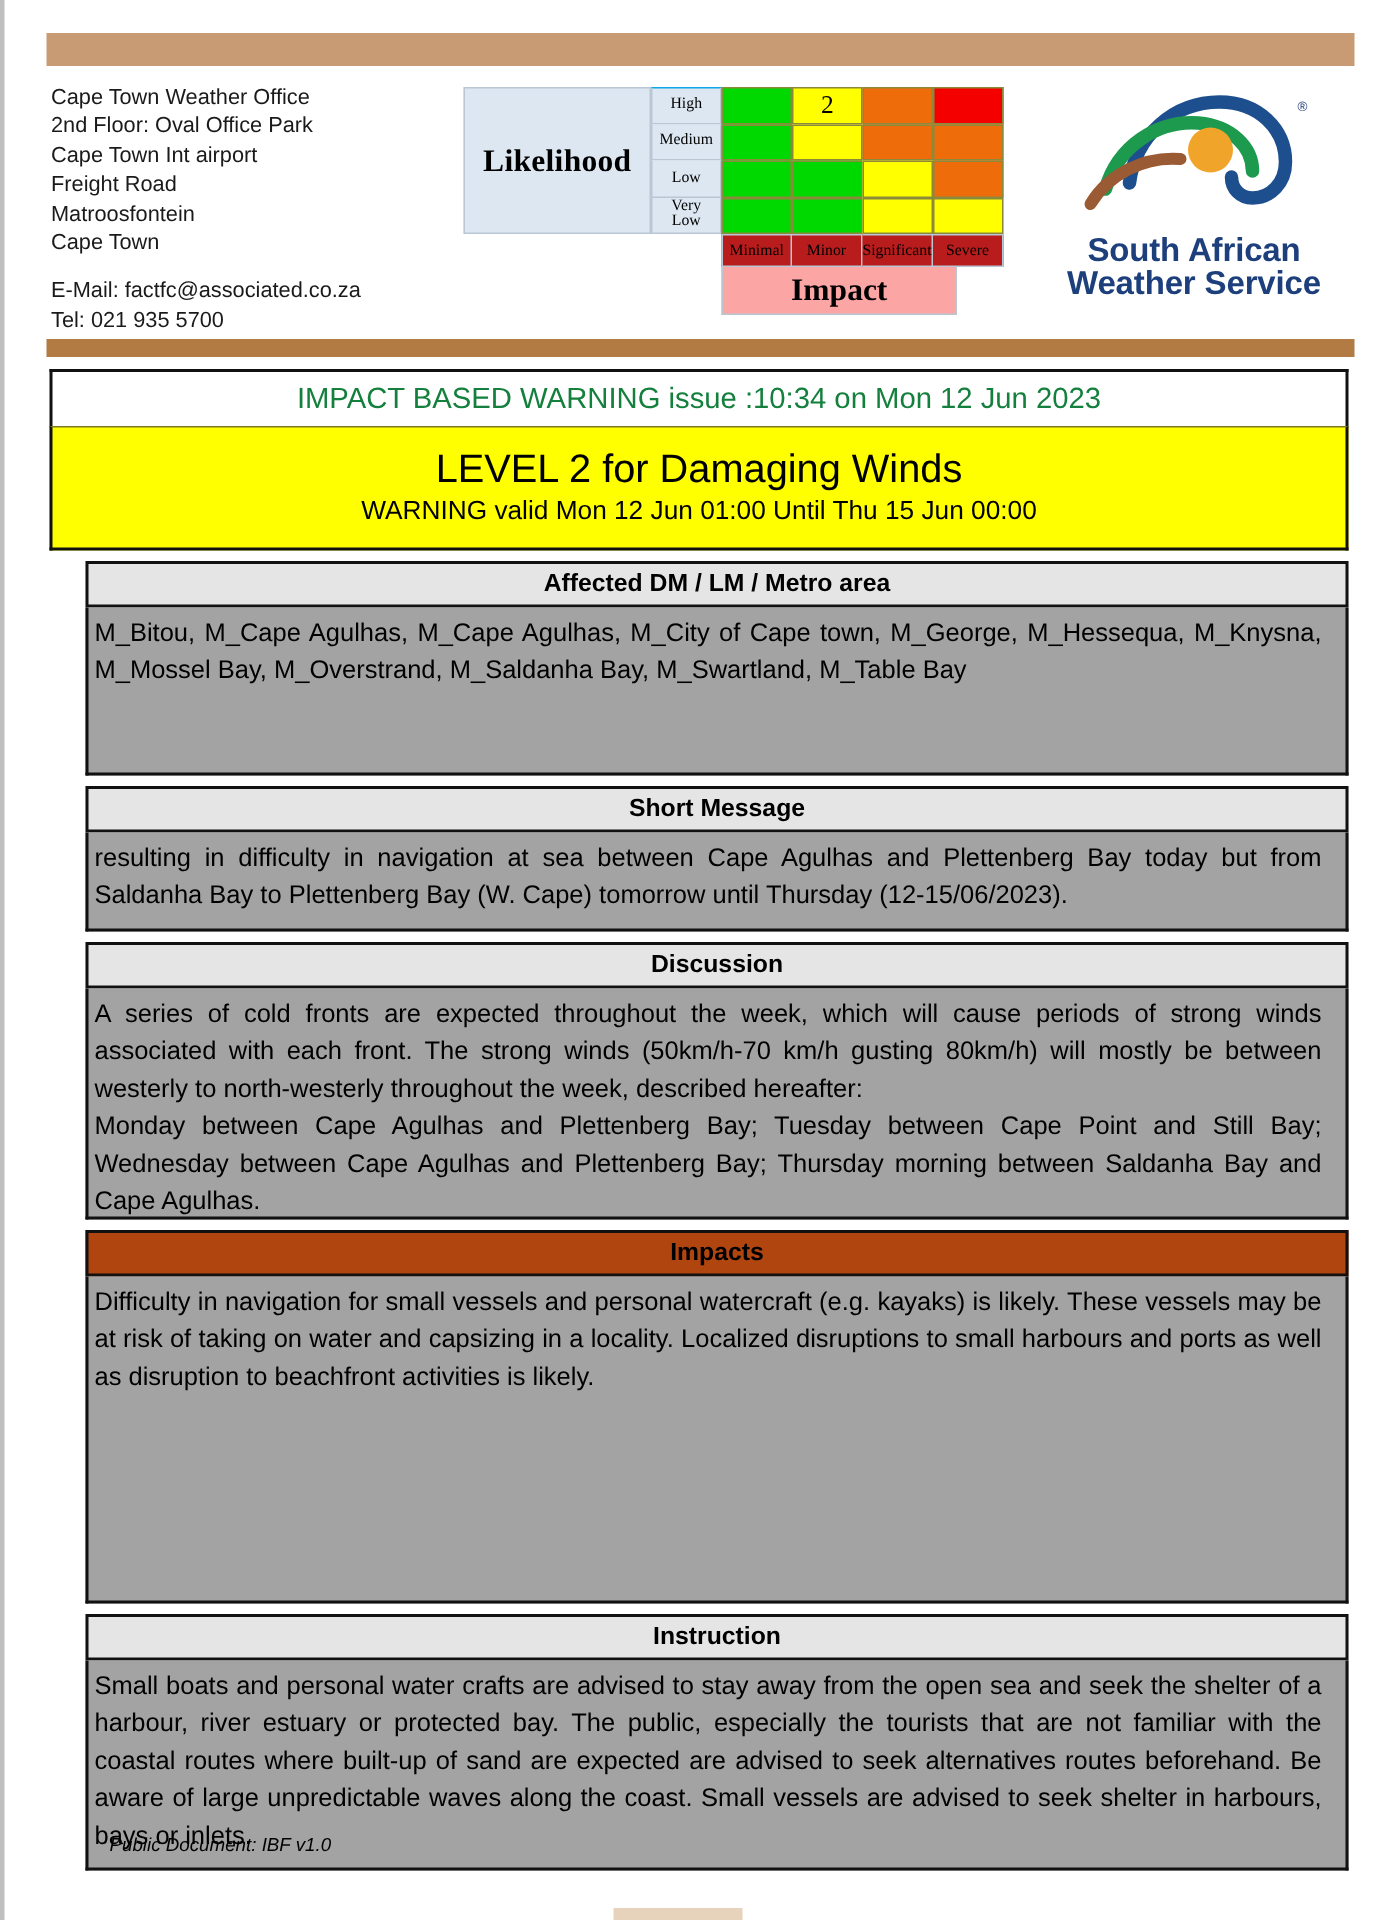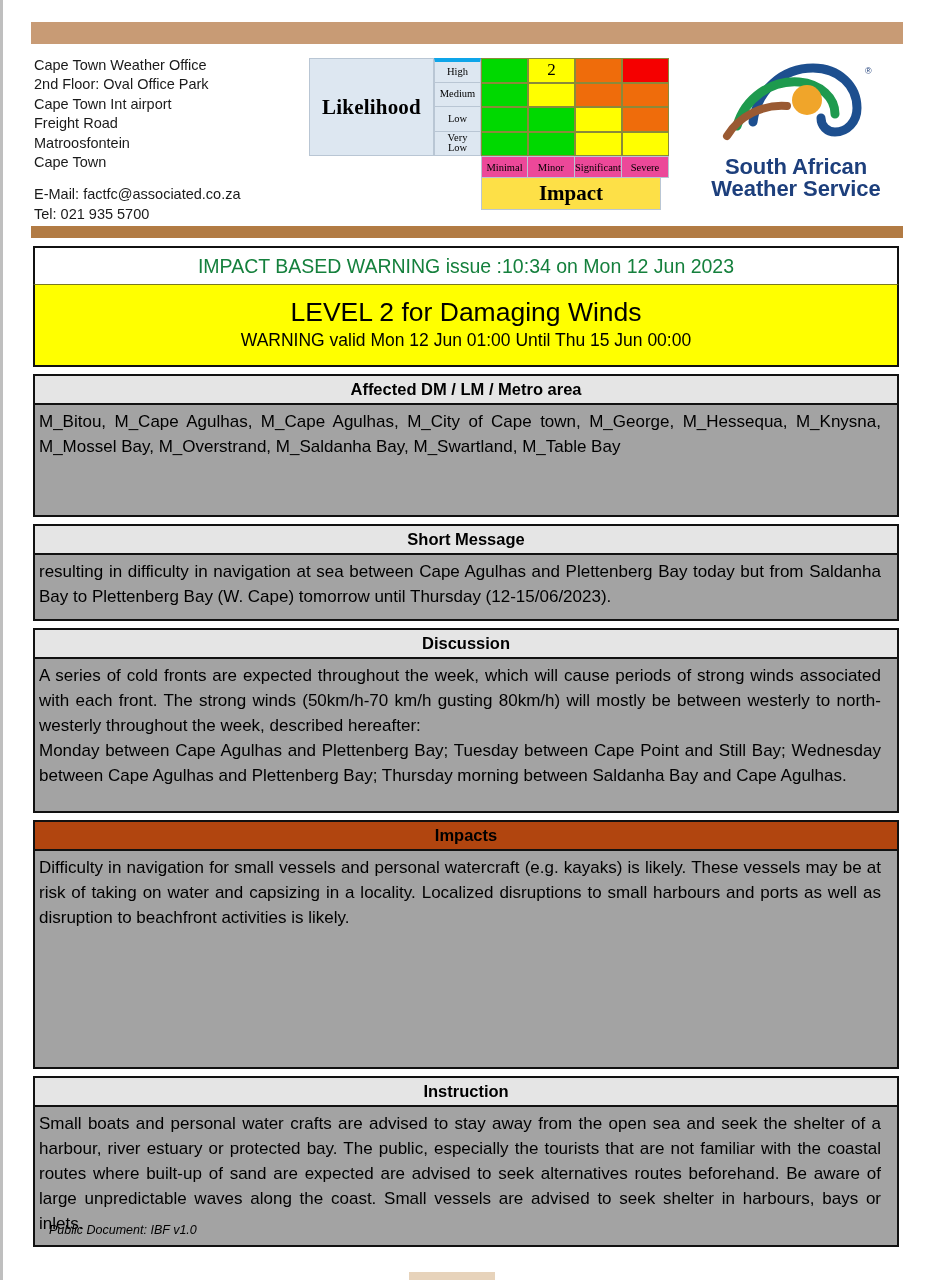--- a/index.html
+++ b/index.html
@@ -98,21 +98,21 @@
     border-top: none;
     display: flex;
     align-items: center;
     justify-content: center;
     font-family: "Liberation Serif", serif;
     font-size: 10.5px;
     line-height: 10.5px;
     text-align: center;
     color: #000;
   }
-  .lik-labels .lcell:first-child { border-top: 4px solid #0ea5e9; }
+  .lik-labels .lcell:first-child { border-top: 1px solid #0ea5e9; }
   .lik-labels .lcell.two-line { flex-direction: column; }
 
   .grid {
     position: absolute;
     left: 172px;
     top: 0px;
     width: 188px;
     height: 98px;
     display: grid;
     grid-template-columns: repeat(4, 1fr);
@@ -138,39 +138,39 @@
     position: absolute;
     left: 172px;
     top: 98px;
     width: 188px;
     height: 22px;
     display: grid;
     grid-template-columns: repeat(4, 1fr);
   }
   .impact-labels .icell {
     box-sizing: border-box;
-    background: #ec4899;
+    background: #b91c1c;
     border: 1px solid #b9c6d4;
     border-left: none;
     display: flex;
     align-items: center;
     justify-content: center;
     font-family: "Liberation Serif", serif;
     font-size: 10.5px;
     color: #000;
   }
   .impact-labels .icell:first-child { border-left: 1px solid #b9c6d4; }
 
   .impact-title {
     position: absolute;
     left: 172px;
     top: 120px;
-    width: 180px;
+    width: 157px;
     height: 32px;
-    background: #fde047;
+    background: #fca5a5;
     border: 1px solid #b9c6d4;
     border-top: none;
     box-sizing: border-box;
     display: flex;
     align-items: center;
     justify-content: center;
     font-family: "Liberation Serif", serif;
     font-weight: bold;
     font-size: 21px;
     color: #000;
@@ -258,21 +258,21 @@
     font-size: 26.5px;
     line-height: 32px;
     color: #000;
   }
   .level-valid {
     font-size: 17.5px;
     line-height: 24px;
     color: #000;
   }
 
-  .sec { margin-top: 7px; }
+  .sec { margin-top: 7px; margin-left: 24px; }
 
   .sec-head {
     box-sizing: border-box;
     border: 2px solid #111;
     background: #e5e5e5;
     height: 31px;
     display: flex;
     align-items: center;
     justify-content: center;
     font-weight: bold;

